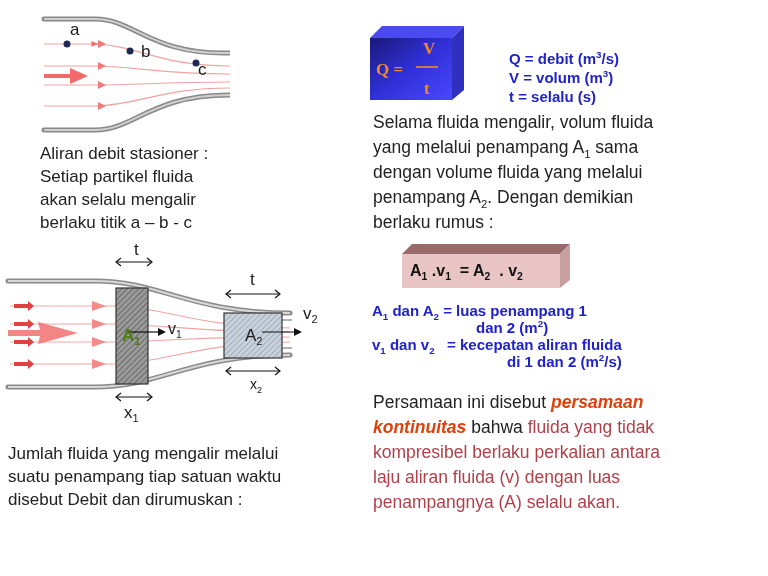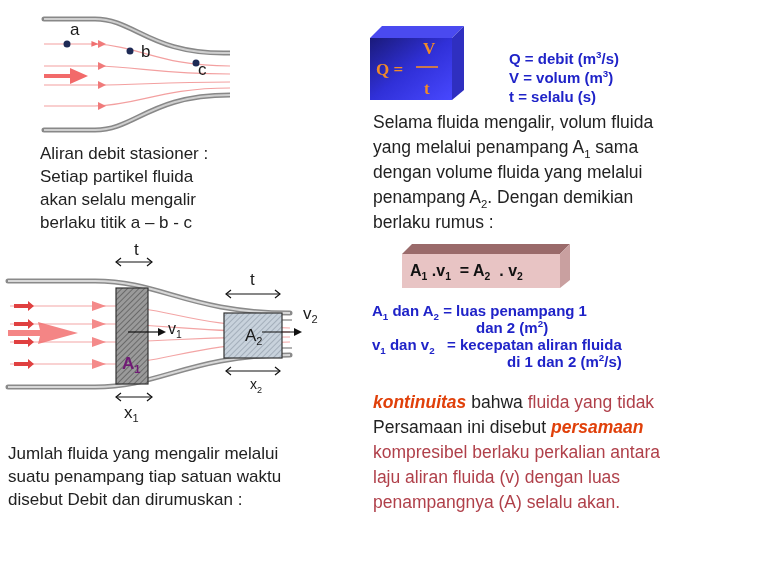--- a/index.html
+++ b/index.html
@@ -123,21 +123,21 @@
     <path d="M147,153 L152,157 L147,161"></path>
     <line x1="226" y1="131" x2="280" y2="131"></line>
     <path d="M231,127 L226,131 L231,135"></path>
     <path d="M275,127 L280,131 L275,135"></path>
   </g>
 </svg>
 <span class="abs" style="left:134px;top:240px;font-size:17px;">t</span>
 <span class="abs" style="left:250px;top:270px;font-size:17px;">t</span>
 <span class="abs" style="left:168px;top:320px;font-size:16px;"><span>v</span><sub>1</sub></span>
 <span class="abs" style="left:303px;top:304px;font-size:17px;"><span>v</span><sub>2</sub></span>
-<span class="abs" style="left:122px;top:354px;font-size:17px;color:#701a75;font-weight:bold;"><span>A</span><sub>1</sub></span>
+<span class="abs" style="left:122px;top:326px;font-size:17px;color:#4d7c0f;font-weight:bold;"><span>A</span><sub>1</sub></span>
 <span class="abs" style="left:245px;top:326px;font-size:17px;"><span>A</span><sub>2</sub></span>
 <span class="abs" style="left:124px;top:403px;font-size:17px;"><span>x</span><sub>1</sub></span>
 <span class="abs" style="left:250px;top:376px;font-size:14px;"><span>x</span><sub>2</sub></span>
 
 <div class="abs t" style="left:8px;top:442px;">
   <div class="line">Jumlah fluida yang mengalir melalui</div>
   <div class="line">suatu penampang tiap satuan waktu</div>
   <div class="line">disebut Debit dan dirumuskan :</div>
 </div>
 
@@ -182,18 +182,18 @@
 </div>
 
 <div class="abs blue" style="left:372px;top:302px;font-size:15px;line-height:17px;">
   <div class="line"><span>A</span><sub>1</sub><span> dan A</span><sub>2</sub><span> = luas penampang 1</span></div>
   <div class="line" style="padding-left:104px;"><span>dan 2  (m</span><sup>2</sup><span>)</span></div>
   <div class="line" style="white-space:pre"><span>v</span><sub>1</sub><span> dan v</span><sub>2</sub><span>   = kecepatan aliran fluida</span></div>
   <div class="line" style="padding-left:99px;text-align:right;"><span>di 1 dan  2  (m</span><sup>2</sup><span>/s)</span></div>
 </div>
 
 <div class="abs t" style="left:373px;top:390px;font-size:17.5px;line-height:25px;">
+  <div class="line"><span>Persamaan ini disebut </span><span class="red-em">persamaan</span></div>
   <div class="line"><span class="red-em">kontinuitas</span><span> bahwa </span><span class="rose">fluida yang tidak</span></div>
-  <div class="line"><span>Persamaan ini disebut </span><span class="red-em">persamaan</span></div>
   <div class="line rose">kompresibel berlaku perkalian antara</div>
   <div class="line rose">laju aliran fluida (v) dengan luas</div>
   <div class="line rose">penampangnya (A) selalu akan.</div>
 </div>
 
 </body></html>

